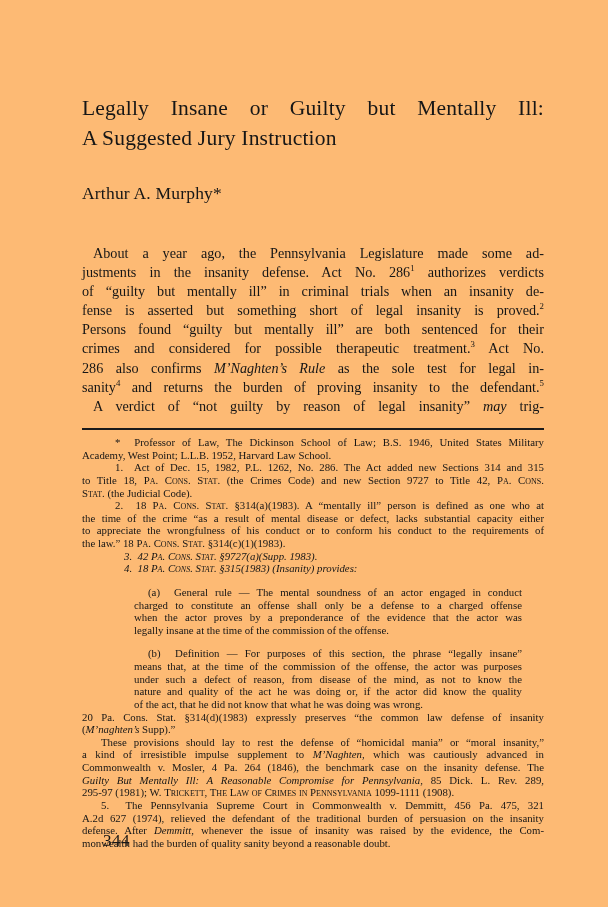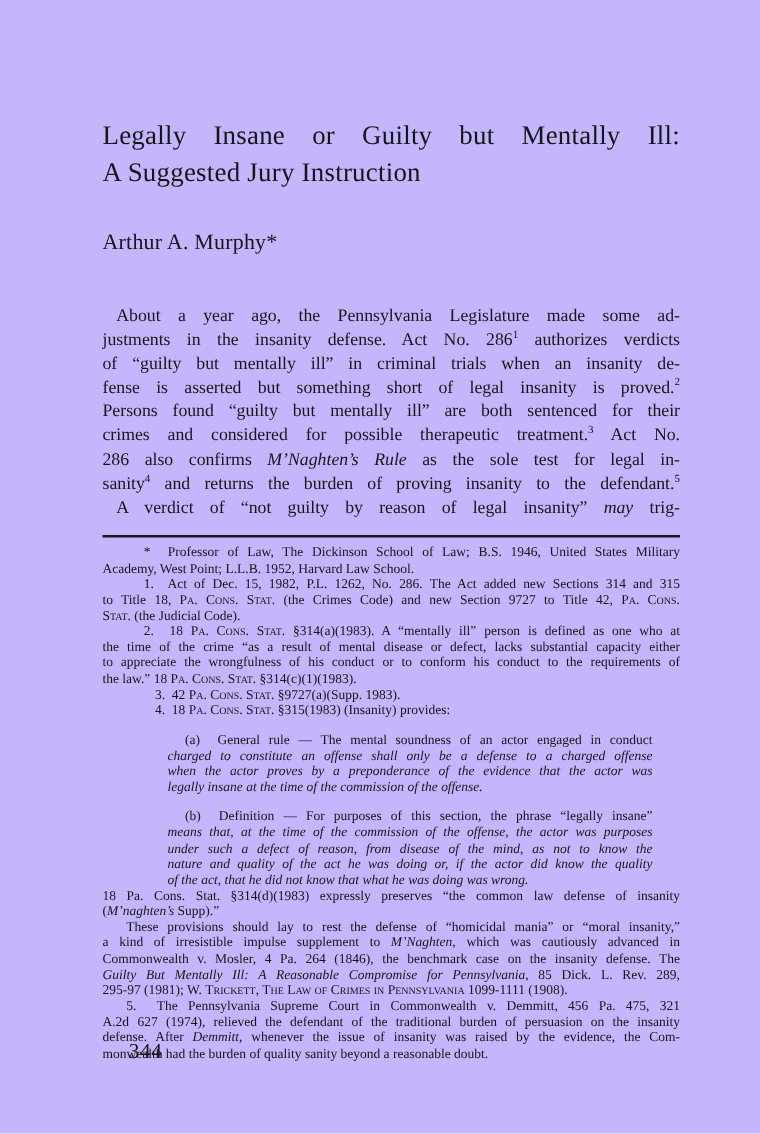--- a/index.html
+++ b/index.html
@@ -1,20 +1,20 @@
 <!DOCTYPE html>
 <html><head>
 <meta charset="utf-8">
 <style>
   html, body { margin: 0; padding: 0; background: #ffffff; }
   .page {
     position: relative;
     width: 608px;
     height: 907px;
-    background: #c4b5fd;
+    background: #fdba74;
     color: #161616;
     font-family: "Liberation Serif", "DejaVu Serif", serif;
     overflow: hidden;
   }
   .column { position: absolute; left: 82px; width: 462px; }
 
   
   .jl { text-align: justify; text-align-last: justify; }
   .line { white-space: normal; }
 
@@ -26,24 +26,24 @@
 
   #body-block { top: 244px; }
   .body-line { font-size: 14.2px; line-height: 19.1px; }
   .ind-p { text-indent: 11px; }
 
   #footnote-rule { top: 428px; height: 2px; background: #1b1b1b; }
 
   #footnote-block { top: 436px; }
   .fn-line { font-size: 10.8px; line-height: 12.62px; }
   .ind-a { text-indent: 33px; }
-  .ind-b { text-indent: 42px; }
+  .ind-b { text-indent: 42px; font-style: italic; }
   .ind-c { text-indent: 19px; }
   .ind-qf { padding-left: 52px; padding-right: 22px; text-indent: 14px; margin-top: 11px; }
-  .ind-qc { padding-left: 52px; padding-right: 22px; font-style: italic; }
+  .ind-qc { padding-left: 52px; padding-right: 22px; }
 
   .sg-r { }
   .sg-i { font-style: italic; }
   .sg-c { font-variant: small-caps; }
   .sg-s { vertical-align: super; font-size: 62%; line-height: 0; }
 
   #page-number { position: absolute; left: 103px; top: 831px; font-size: 17px; letter-spacing: 0.5px; }
 </style>
 </head>
 <body>
@@ -87,21 +87,21 @@
       <div class="line fn-line ind-b"><span class="sg-r">4.&nbsp; 18 </span><span class="sg-c">Pa. Cons. Stat.</span><span class="sg-r"> §315(1983) (Insanity) provides:</span></div>
       <div class="line fn-line ind-qf jl"><span class="sg-r">(a)&nbsp; General rule — The mental soundness of an actor engaged in conduct</span></div>
       <div class="line fn-line ind-qc jl"><span class="sg-r">charged to constitute an offense shall only be a defense to a charged offense</span></div>
       <div class="line fn-line ind-qc jl"><span class="sg-r">when the actor proves by a preponderance of the evidence that the actor was</span></div>
       <div class="line fn-line ind-qc"><span class="sg-r">legally insane at the time of the commission of the offense.</span></div>
       <div class="line fn-line ind-qf jl"><span class="sg-r">(b)&nbsp; Definition — For purposes of this section, the phrase “legally insane”</span></div>
       <div class="line fn-line ind-qc jl"><span class="sg-r">means that, at the time of the commission of the offense, the actor was purposes</span></div>
       <div class="line fn-line ind-qc jl"><span class="sg-r">under such a defect of reason, from disease of the mind, as not to know the</span></div>
       <div class="line fn-line ind-qc jl"><span class="sg-r">nature and quality of the act he was doing or, if the actor did know the quality</span></div>
       <div class="line fn-line ind-qc"><span class="sg-r">of the act, that he did not know that what he was doing was wrong.</span></div>
-      <div class="line fn-line ind-0 jl"><span class="sg-r">18 Pa. Cons. Stat. §314(d)(1983) expressly preserves “the common law defense of insanity</span></div>
+      <div class="line fn-line ind-0 jl"><span class="sg-r">20 Pa. Cons. Stat. §314(d)(1983) expressly preserves “the common law defense of insanity</span></div>
       <div class="line fn-line ind-0"><span class="sg-r">(</span><span class="sg-i">M’naghten’s</span><span class="sg-r"> Supp).”</span></div>
       <div class="line fn-line ind-c jl"><span class="sg-r">These provisions should lay to rest the defense of “homicidal mania” or “moral insanity,”</span></div>
       <div class="line fn-line ind-0 jl"><span class="sg-r">a kind of irresistible impulse supplement to </span><span class="sg-i">M’Naghten</span><span class="sg-r">, which was cautiously advanced in</span></div>
       <div class="line fn-line ind-0 jl"><span class="sg-r">Commonwealth v. Mosler, 4 Pa. 264 (1846), the benchmark case on the insanity defense. The</span></div>
       <div class="line fn-line ind-0 jl"><span class="sg-i">Guilty But Mentally Ill: A Reasonable Compromise for Pennsylvania</span><span class="sg-r">, 85 Dick. L. Rev. 289,</span></div>
       <div class="line fn-line ind-0"><span class="sg-r">295-97 (1981); W. </span><span class="sg-c">Trickett, The Law of Crimes in Pennsylvania</span><span class="sg-r"> 1099-1111 (1908).</span></div>
       <div class="line fn-line ind-c jl"><span class="sg-r">5.&nbsp; The Pennsylvania Supreme Court in Commonwealth v. Demmitt, 456 Pa. 475, 321</span></div>
       <div class="line fn-line ind-0 jl"><span class="sg-r">A.2d 627 (1974), relieved the defendant of the traditional burden of persuasion on the insanity</span></div>
       <div class="line fn-line ind-0 jl"><span class="sg-r">defense. After </span><span class="sg-i">Demmitt</span><span class="sg-r">, whenever the issue of insanity was raised by the evidence, the Com-</span></div>
       <div class="line fn-line ind-0"><span class="sg-r">monwealth had the burden of quality sanity beyond a reasonable doubt.</span></div>

